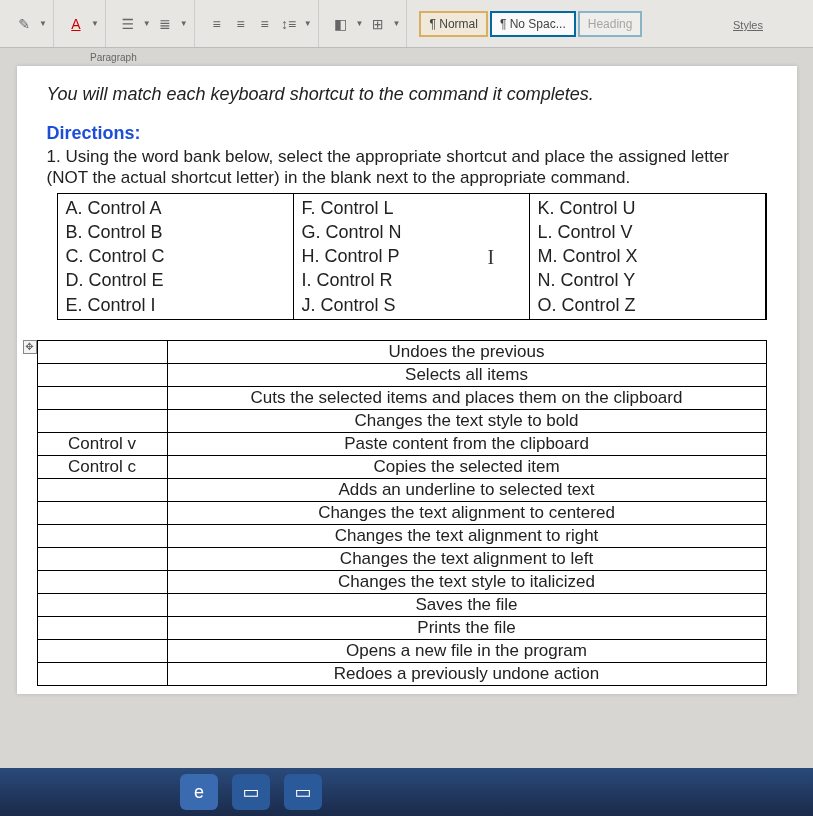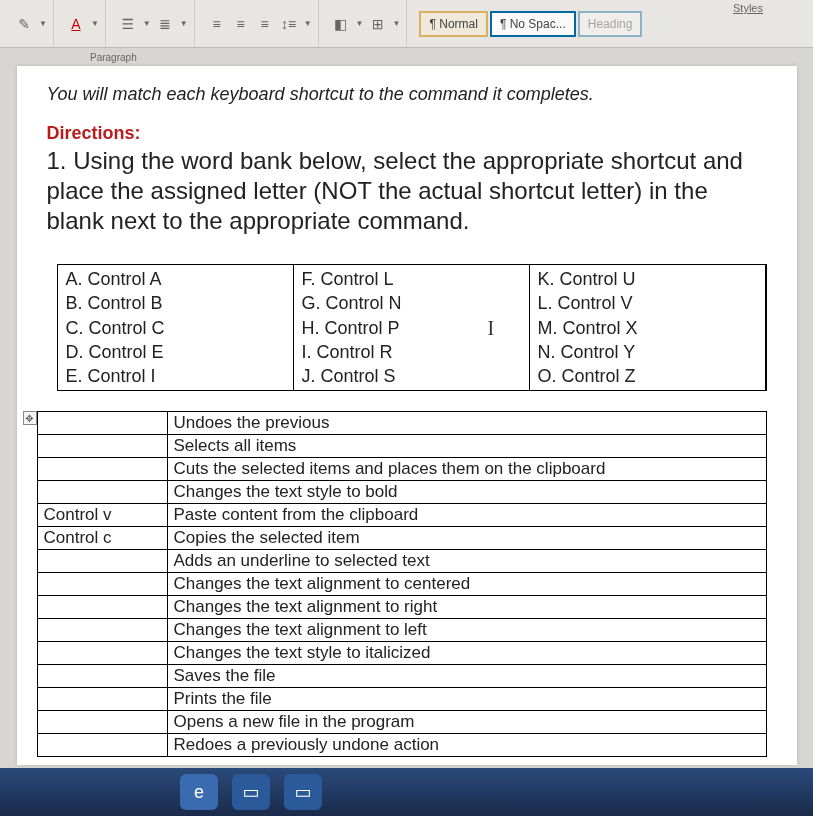--- a/index.html
+++ b/index.html
@@ -46,34 +46,34 @@
     font-size: 12px;
     color: #444;
   }
   .style-btn.active { background: #f0e8d8; border-color: #d8b060; }
   .ribbon-label {
     position: absolute;
     font-size: 10px;
     color: #666;
   }
   .label-paragraph { top: 52px; left: 90px; text-align: right; }
-  .label-styles { top: 2px; right: 50px; font-size:11px;text-decoration:underline;}
+  .label-styles { top: 19px; right: 50px; font-size:11px;text-decoration:underline;}
   .page {
     background: #fff;
     margin: 18px auto 0 auto;
     width: 780px;
     padding: 18px 30px 8px 30px;
     box-shadow: 0 0 4px rgba(0,0,0,.15);
     font-family: Arial, sans-serif;
     color: #222;
     position: relative;
   }
   .intro { font-size: 18px; margin-bottom: 18px; font-style: italic; }
-  .dir-head { font-size: 18px; font-weight: bold; color: #b91c1c; margin-bottom: 2px;}
-  .dir-text { font-size: 24px; margin-bottom: 28px; line-height:1.25;}
+  .dir-head { font-size: 18px; font-weight: bold; color: #1d4ed8; margin-bottom: 2px;}
+  .dir-text { font-size: 17px; margin-bottom: 4px; line-height:1.25;}
   .wordbank {
     border: 1.5px solid #000;
     display: flex;
     margin-left: 10px;
     margin-bottom: 20px;
   }
   .wb-col {
     flex: 1;
     border-right: 1.5px solid #000;
     padding: 2px 8px;
@@ -88,22 +88,23 @@
     font-size:20px;
     color:#333;
   }
   .cmd-table {
     border-collapse: collapse;
     width: 100%;
     font-size: 17px;
   }
   .cmd-table td {
     border: 1px solid #000;
-    padding: 1px 6px;
+    padding: 1px 16px;
     vertical-align: top;
+    text-align: center;
   }
   .cmd-table td.ans { width: 130px; font-weight: normal; }
   .move-handle {
     position:absolute;
     left:-14px;
     top:0;
     width:14px; height:14px;
     border:1px solid #888;
     background:#f4f4f4;
     font-size:10px;

